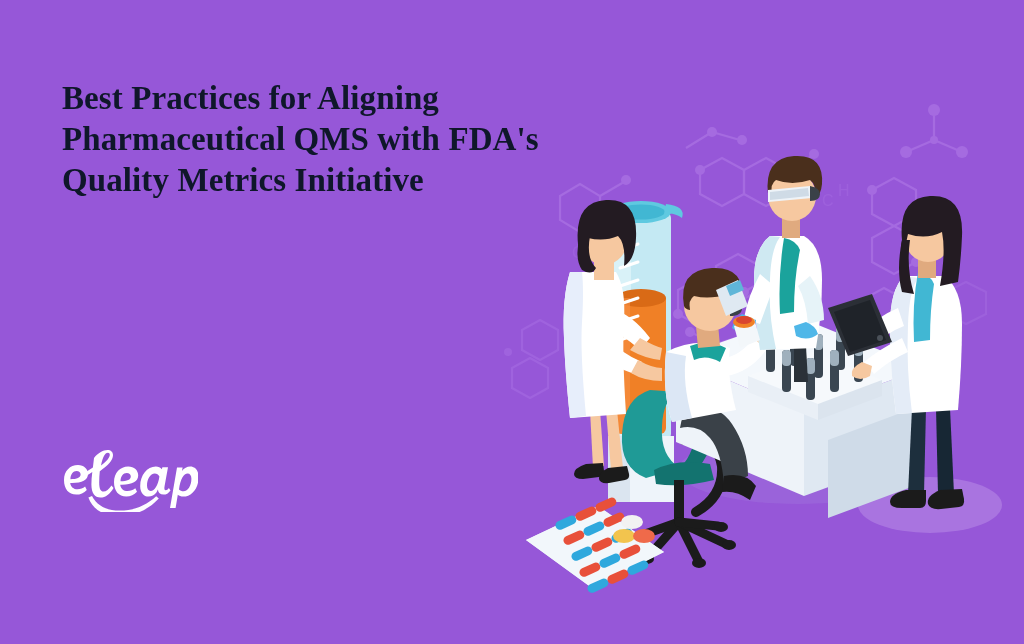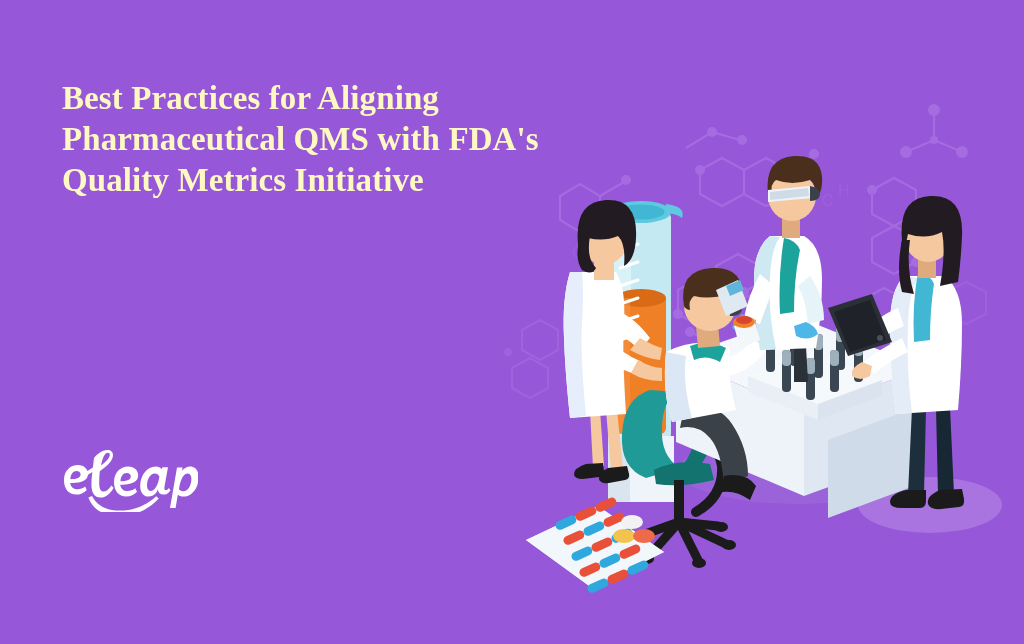--- a/index.html
+++ b/index.html
@@ -117,21 +117,21 @@
       <polygon points="512,368 530,358 548,368 548,388 530,398 512,388" opacity="0.6"></polygon>
       <circle cx="508" cy="352" r="4" fill="#a86fe2" stroke="none" opacity="0.6"></circle>
 
       <line x1="744" y1="292" x2="768" y2="278"></line>
       <line x1="768" y1="278" x2="794" y2="288"></line>
       <circle cx="744" cy="292" r="5" fill="#a86fe2" stroke="none"></circle>
       <circle cx="796" cy="288" r="5" fill="#a86fe2" stroke="none"></circle>
     </g>
   </svg>
 
-  <h1 id="headline" style="color: #fef9c3;">Best Practices for Aligning
+  <h1 id="headline" style="color: #0f172a;">Best Practices for Aligning
 Pharmaceutical QMS with FDA's
 Quality Metrics Initiative</h1>
 
   <div id="logo" title="eLeap">
     <svg viewBox="0 0 140 66" xmlns="http://www.w3.org/2000/svg">
       <g fill="#ffffff">
 
         <path d="M6 34c0-9 6-15 14-15 6 0 10 4 10 9 0 6-6 9-16 9-0.6 0-1.2 0-1.8-0.1
                  0.6 4 3.4 6.3 7.3 6.3 3 0 5.4-1 7.6-2.7l1.7 3.4C26 47 22.3 48.6 18.2 48.6
                  10.7 48.6 6 43 6 34z

